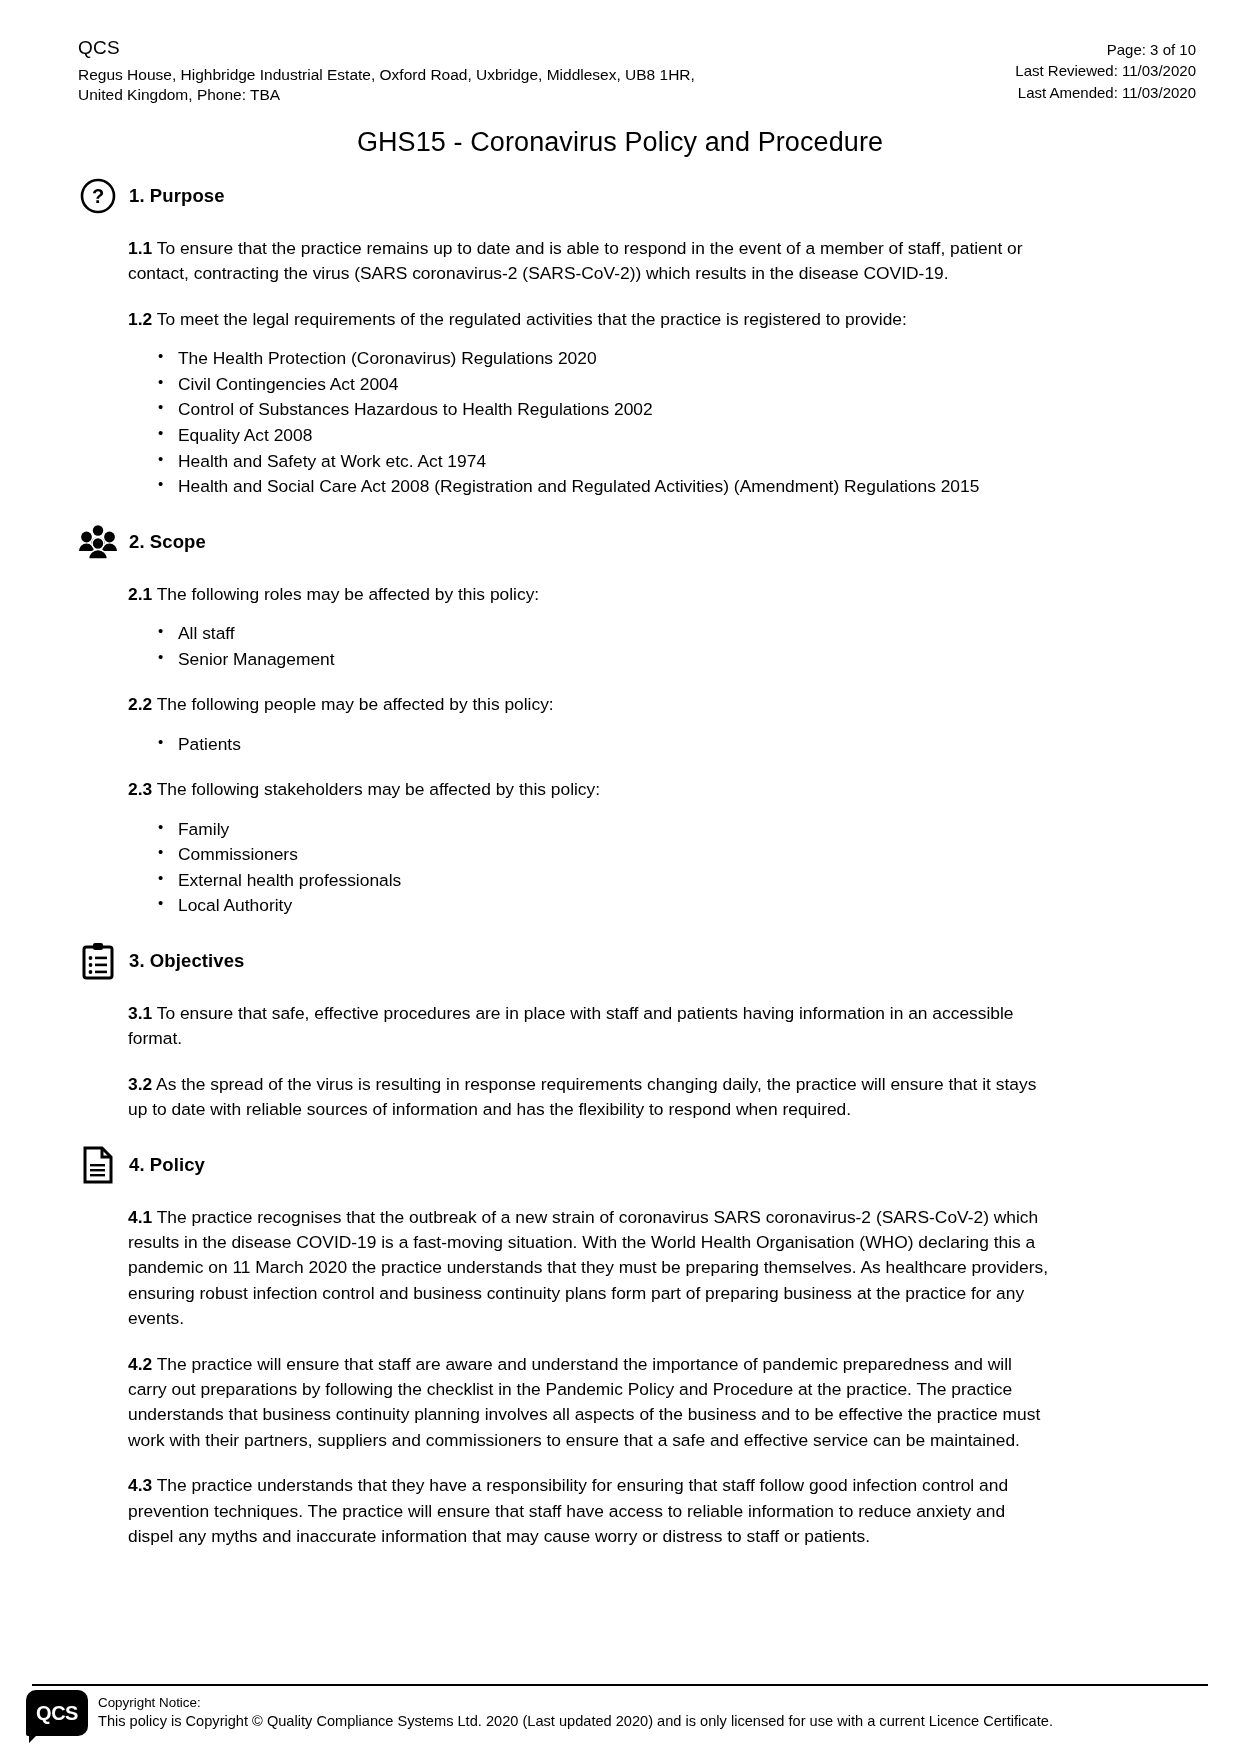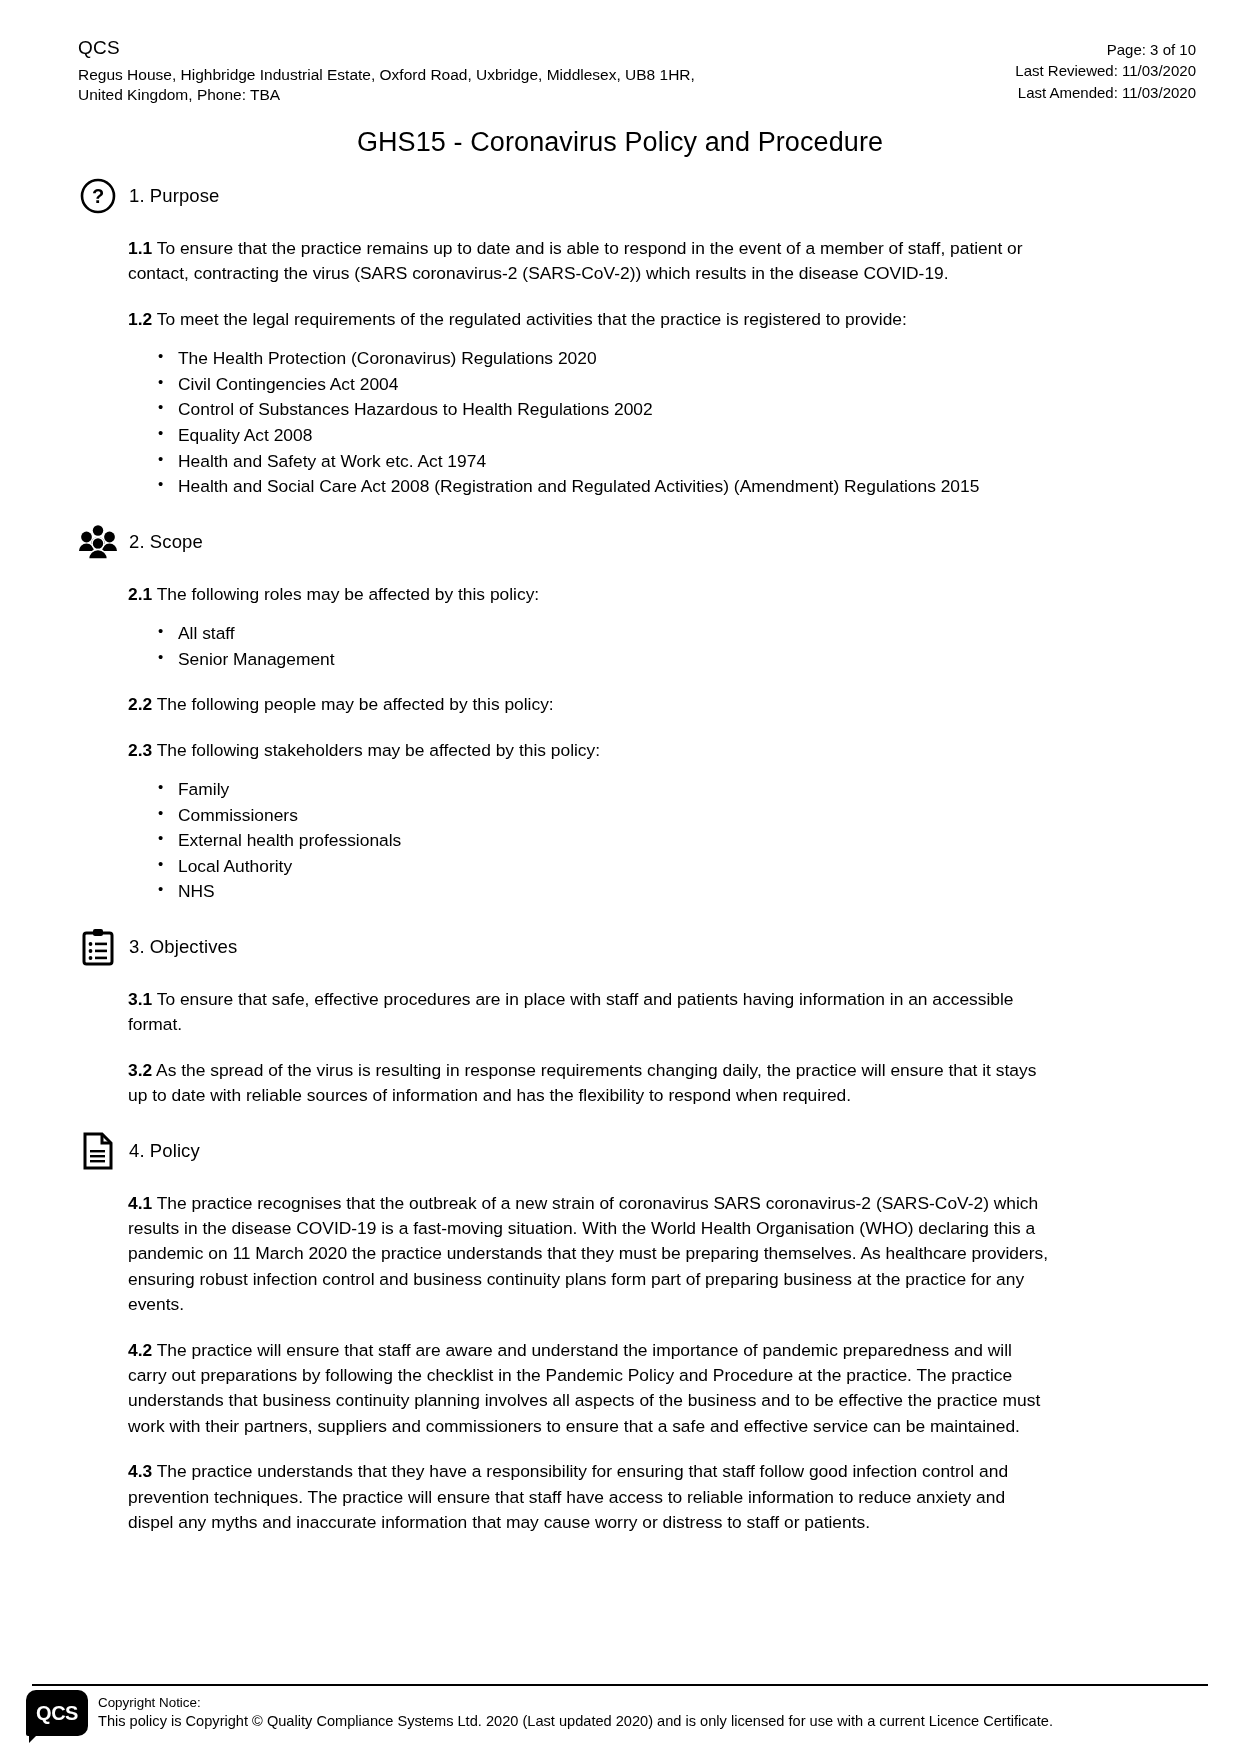--- a/index.html
+++ b/index.html
@@ -76,21 +76,21 @@
     width: 40px;
     height: 40px;
     flex: 0 0 40px;
     display: flex;
     align-items: center;
     justify-content: center;
   }
   .sec-icon svg { display: block; }
   .sec-title {
     font-size: 18.5px;
-    font-weight: normal;
+    font-weight: bold;
     letter-spacing: 0.1px;
   }
 
   .para {
     font-size: 17.4px;
     line-height: 1.46;
     margin: 20px 0 0 50px;
     max-width: 925px;
     text-align: left;
   }
@@ -227,29 +227,31 @@
 
     <p class="para"><span class="num">2.1</span><span> The following roles may be affected by this policy:</span></p>
 
     <ul class="bullets">
       <li>All staff</li>
       <li>Senior Management</li>
     </ul>
 
     <p class="para"><span class="num">2.2</span><span> The following people may be affected by this policy:</span></p>
 
+    <ul class="bullets">
+      <li>Patients</li>
+    </ul>
 
     <p class="para"><span class="num">2.3</span><span> The following stakeholders may be affected by this policy:</span></p>
 
     <ul class="bullets">
       <li>Family</li>
       <li>Commissioners</li>
       <li>External health professionals</li>
       <li>Local Authority</li>
-      <li>NHS</li>
     </ul>
 
     <div class="section-head">
       <span class="sec-icon">
         <svg width="34" height="38" viewBox="0 0 34 38">
           <rect x="3" y="5" width="28" height="31" rx="2.5" fill="none" stroke="#000" stroke-width="3"></rect>
           <rect x="12" y="1" width="10" height="7" rx="2" fill="#000"></rect>
           <circle cx="9.5" cy="16" r="1.9" fill="#000"></circle>
           <rect x="14" y="14.6" width="12" height="2.6" fill="#000"></rect>
           <circle cx="9.5" cy="23" r="1.9" fill="#000"></circle>

